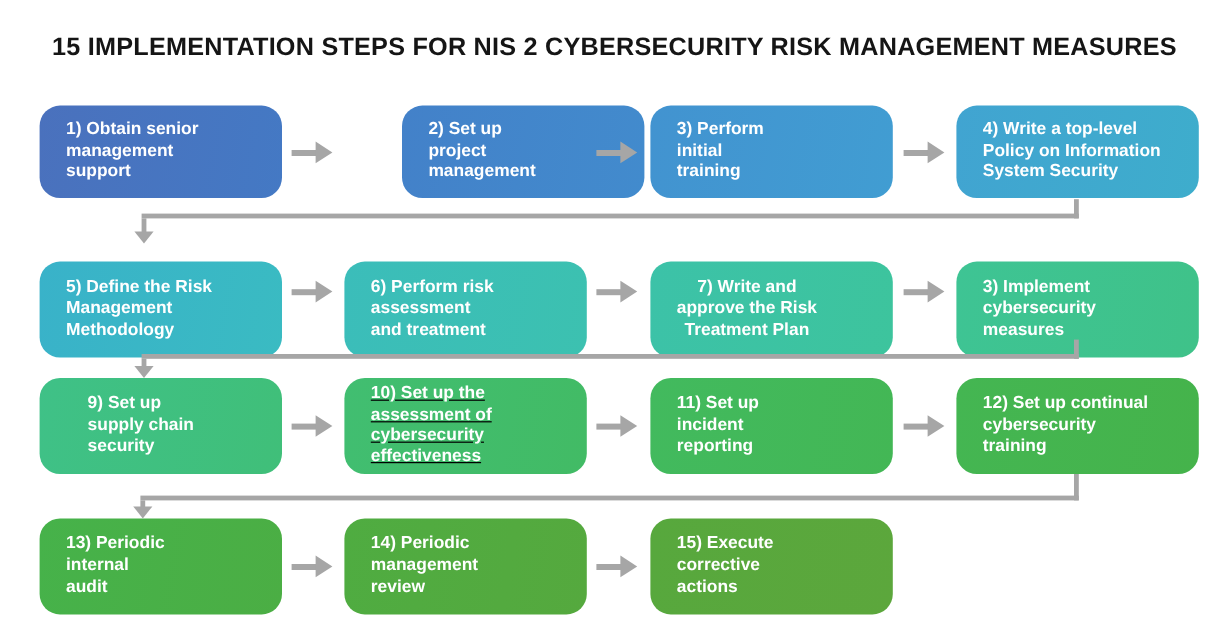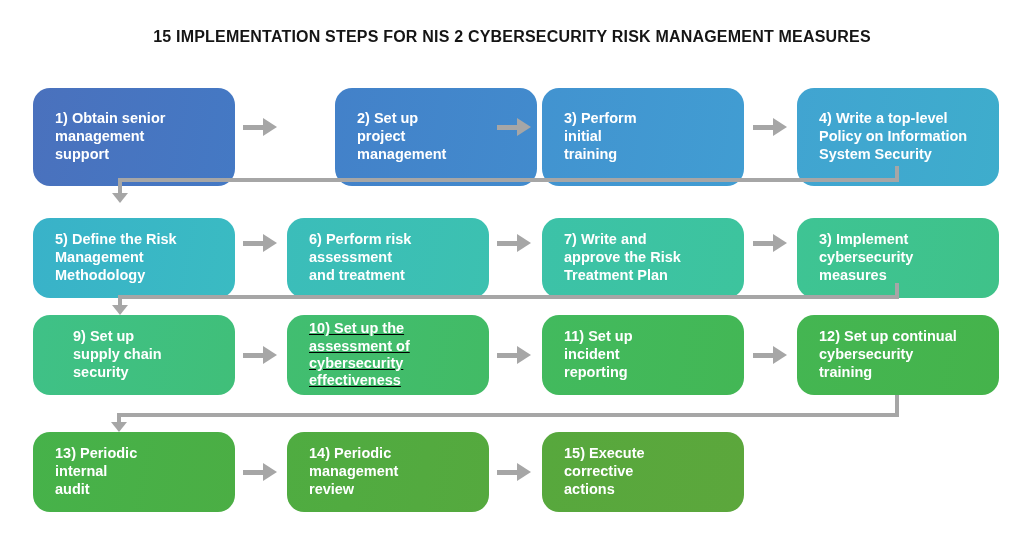--- a/index.html
+++ b/index.html
@@ -4,39 +4,39 @@
 <style>
   html,body{margin:0;padding:0;}
   body{
     width:1024px;height:536px;position:relative;overflow:hidden;
     background:#ffffff;
     font-family:"Liberation Sans", sans-serif;
   }
   .title{
     position:absolute;top:28px;left:0;width:1024px;
     text-align:center;
-    font-size:16px;font-weight:800;letter-spacing:.2px;
+    font-size:21px;font-weight:800;letter-spacing:.2px;
     color:#151515;
     text-transform:uppercase;
   }
   .step{
     position:absolute;
     width:202px;height:80px;
     border-radius:17px;
     display:flex;align-items:center;
     box-sizing:border-box;
     padding-left:22px;padding-right:8px;
   }
   .step .label{
     color:#ffffff;
     font-size:14.5px;font-weight:700;line-height:1.24;
     white-space:pre-line;
   }
   
-  .r1{top:88px;height:98px;}
+  .r1{top:88px;height:77px;}
   .r2{top:218px;}
   .r3{top:315px;}
   .r4{top:432px;}
   
   .c1{left:33px;}
   .c2{left:287px;}
   .c3{left:542px;}
   .c4{left:797px;}
 
   
@@ -89,21 +89,21 @@
 <div class="step r2 c1" style="background: linear-gradient(100deg, rgb(57, 178, 201), rgb(58, 187, 194));">
     <span class="label">5) Define the Risk
 Management
 Methodology</span>
   </div>
 <div class="step r2 c2" style="background: linear-gradient(100deg, rgb(59, 189, 186), rgb(60, 193, 176));">
     <span class="label">6) Perform risk
 assessment
 and treatment</span>
   </div>
-<div class="step r2 c3" style="background: linear-gradient(100deg, rgb(60, 194, 168), rgb(61, 196, 157));">
+<div class="step r2 c3" style="background: linear-gradient(100deg, rgb(60, 194, 168), rgb(61, 196, 157)); text-align: center;">
     <span class="label">7) Write and
 approve the Risk
 Treatment Plan</span>
   </div>
 <div class="step r2 c4" style="background: linear-gradient(100deg, rgb(62, 196, 148), rgb(63, 194, 137));">
     <span class="label">3) Implement
 cybersecurity
 measures</span>
   </div>
 

